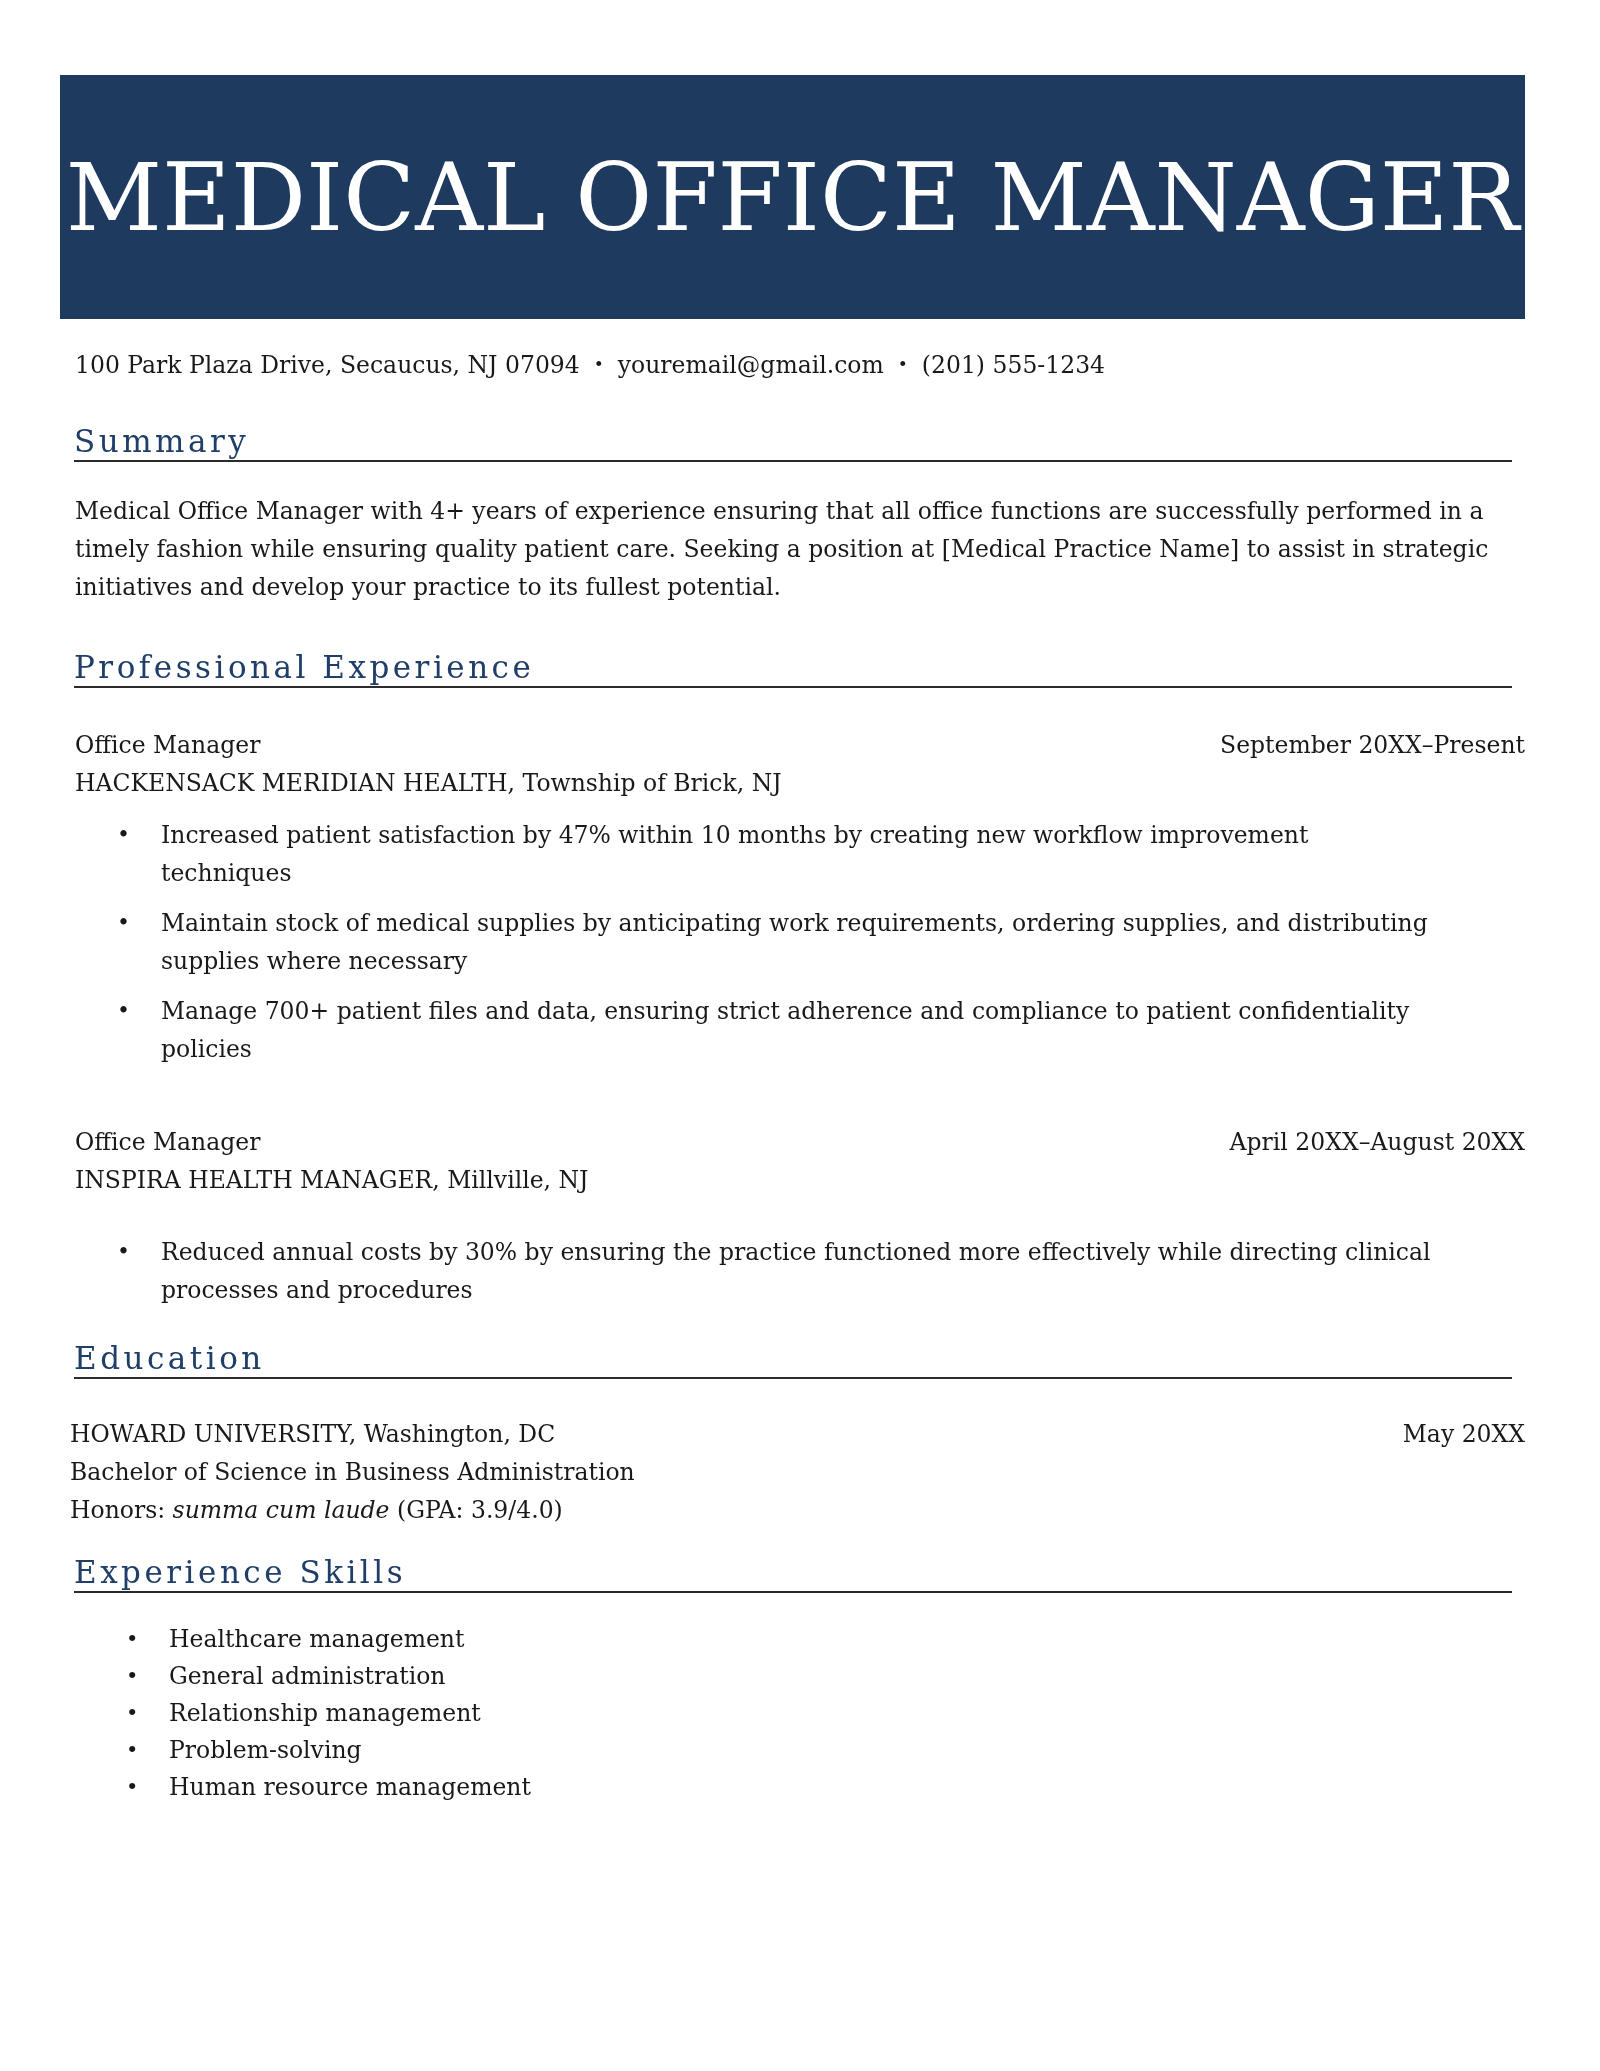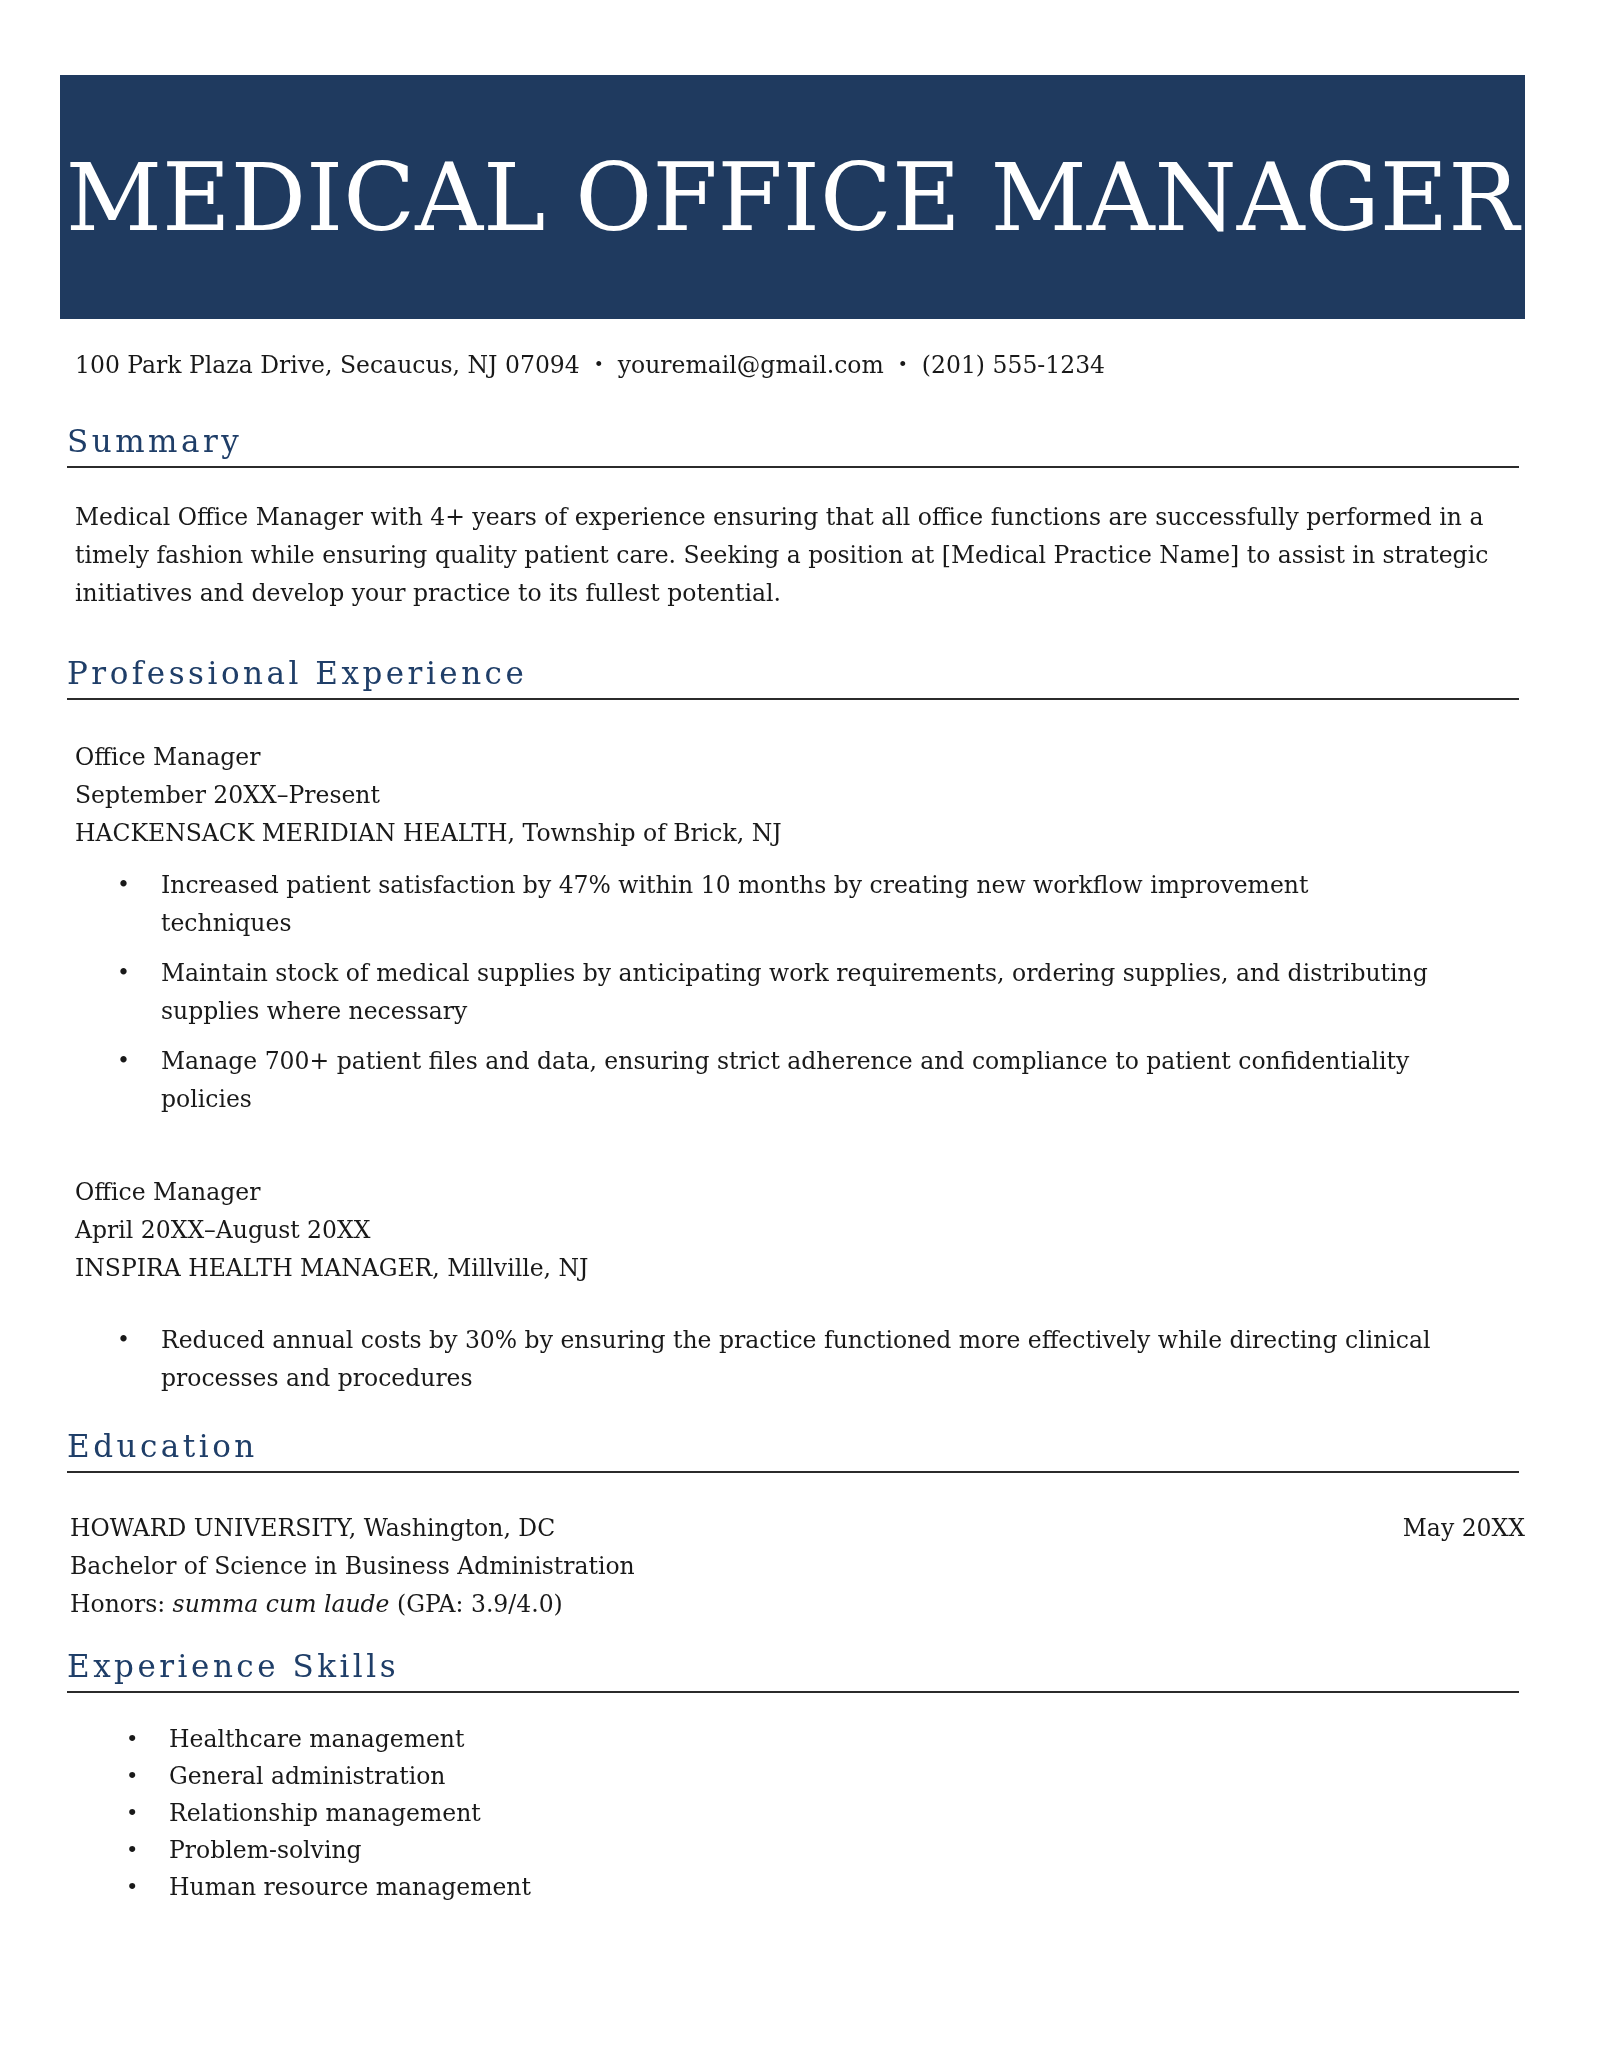--- a/index.html
+++ b/index.html
@@ -38,46 +38,44 @@
     line-height: 30px;
     white-space: nowrap;
   }
   .contact .sep {
     display: inline-block;
     margin: 0 14px;
     font-size: 17px;
     vertical-align: 3px;
   }
   h2 {
-    margin: 6px;
+    margin: 13px;
     color: #1f3e68;
     font-size: 31px;
     font-weight: 400;
     letter-spacing: 3.5px;
     line-height: 38px;
-    padding-bottom: 6px;
     border-bottom: 2px solid #2b2b2b;
   }
   .sec-summary h2 { margin-top: 42px; }
   .summary-text {
     margin: 30px 0 0 14px;
     font-size: 23.5px;
     line-height: 38px;
     max-width: 1440px;
   }
   .sec-experience h2 { margin-top: 42px; }
   .job { margin-left: 14px; font-size: 23.5px; }
   .job-1 { margin-top: 38px; }
   .job-2 { margin-top: 55px; }
   .job-head {
     display: flex;
     justify-content: space-between;
-    align-items: flex-start;
+    align-items: center;
     line-height: 38px;
-    flex-direction: column;
   }
   .job-company { line-height: 38px; }
   .bullets { margin-top: 14px; }
   .job-2 .bullets { margin-top: 34px; }
   .bullet {
     position: relative;
     padding-left: 86px;
     line-height: 38px;
     margin-bottom: 12px;
     max-width: 1360px;

